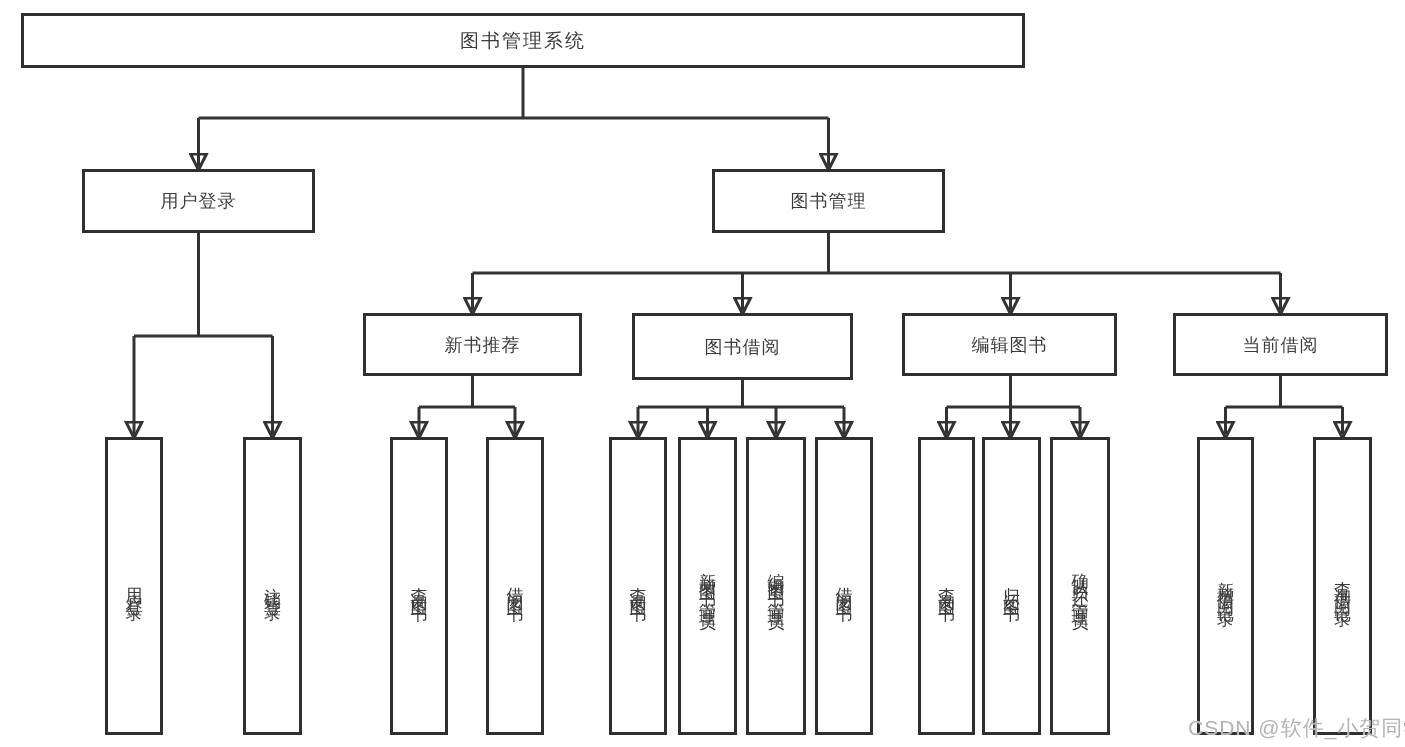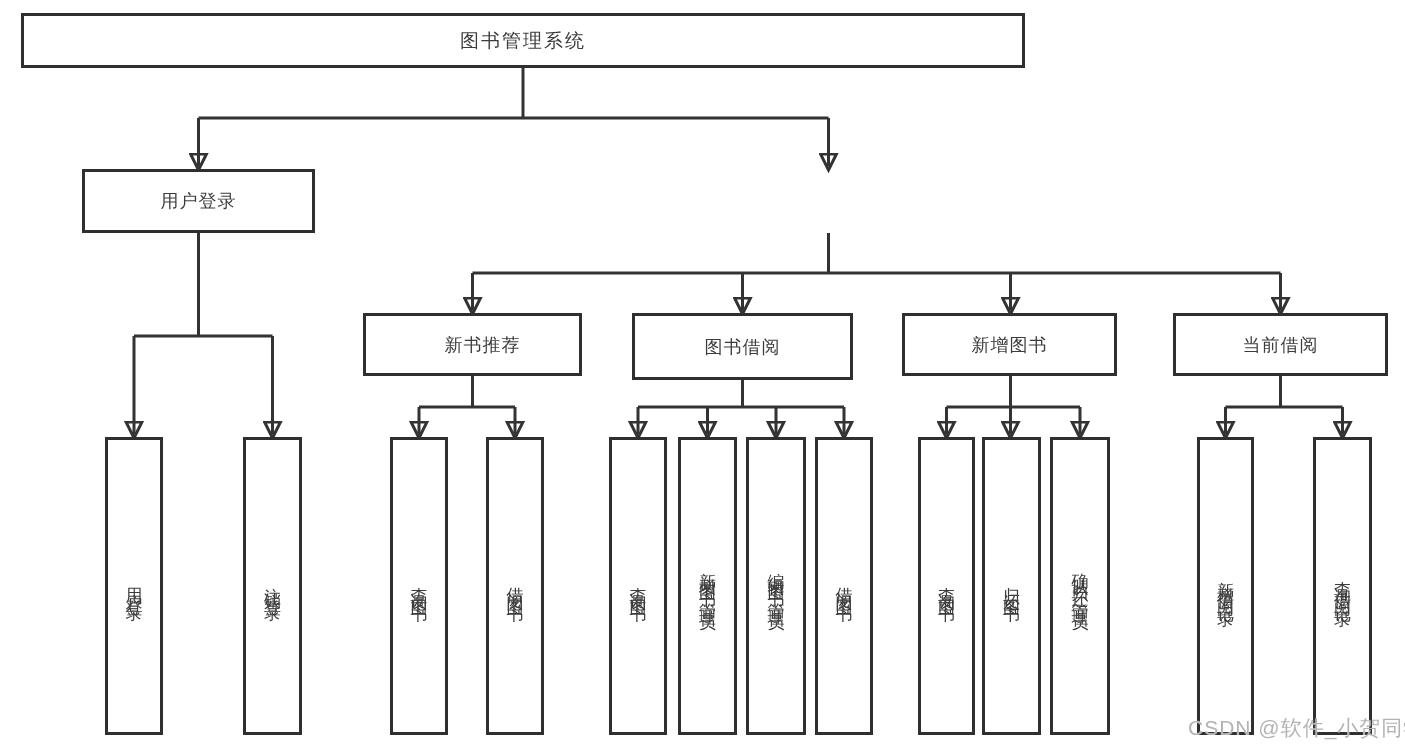--- a/index.html
+++ b/index.html
@@ -95,29 +95,32 @@
     <path d="M1342.5,407 L1342.5,434" marker-end="url(#arrow)"></path>
   </svg>
 
   <div class="node h-node root-node" style="left:21px;top:13px;width:1004px;height:55px;">
     <span>图书管理系统</span>
   </div>
 
   <div class="node h-node" style="left:82px;top:169px;width:233px;height:64px;">
     <span>用户登录</span>
   </div>
+  <div class="node h-node" style="left:712px;top:169px;width:233px;height:64px;">
+    <span>图书管理</span>
+  </div>
 
   <div class="node h-node" style="left:363px;top:313px;width:219px;height:63px;padding-left:20px;">
     <span>新书推荐</span>
   </div>
   <div class="node h-node" style="left:632px;top:313px;width:221px;height:67px;">
     <span>图书借阅</span>
   </div>
   <div class="node h-node" style="left:902px;top:313px;width:215px;height:63px;">
-    <span>新增图书</span>
+    <span>编辑图书</span>
   </div>
   <div class="node h-node" style="left:1173px;top:313px;width:215px;height:63px;">
     <span>当前借阅</span>
   </div>
 
   <div class="node v-node" style="left:105px;top:437px;width:58px;height:298px;">
     <span>用户登录</span>
   </div>
   <div class="node v-node" style="left:243px;top:437px;width:59px;height:298px;">
     <span>注销登录</span>

